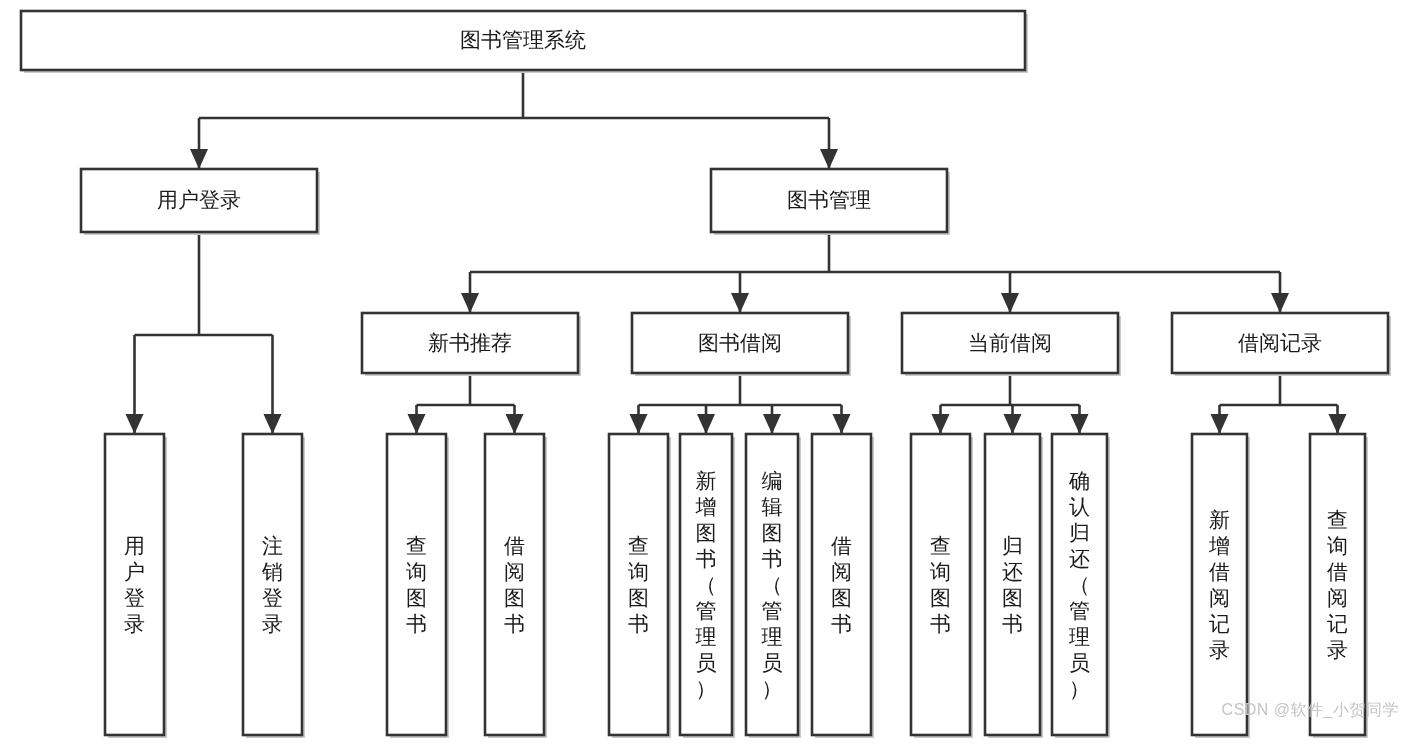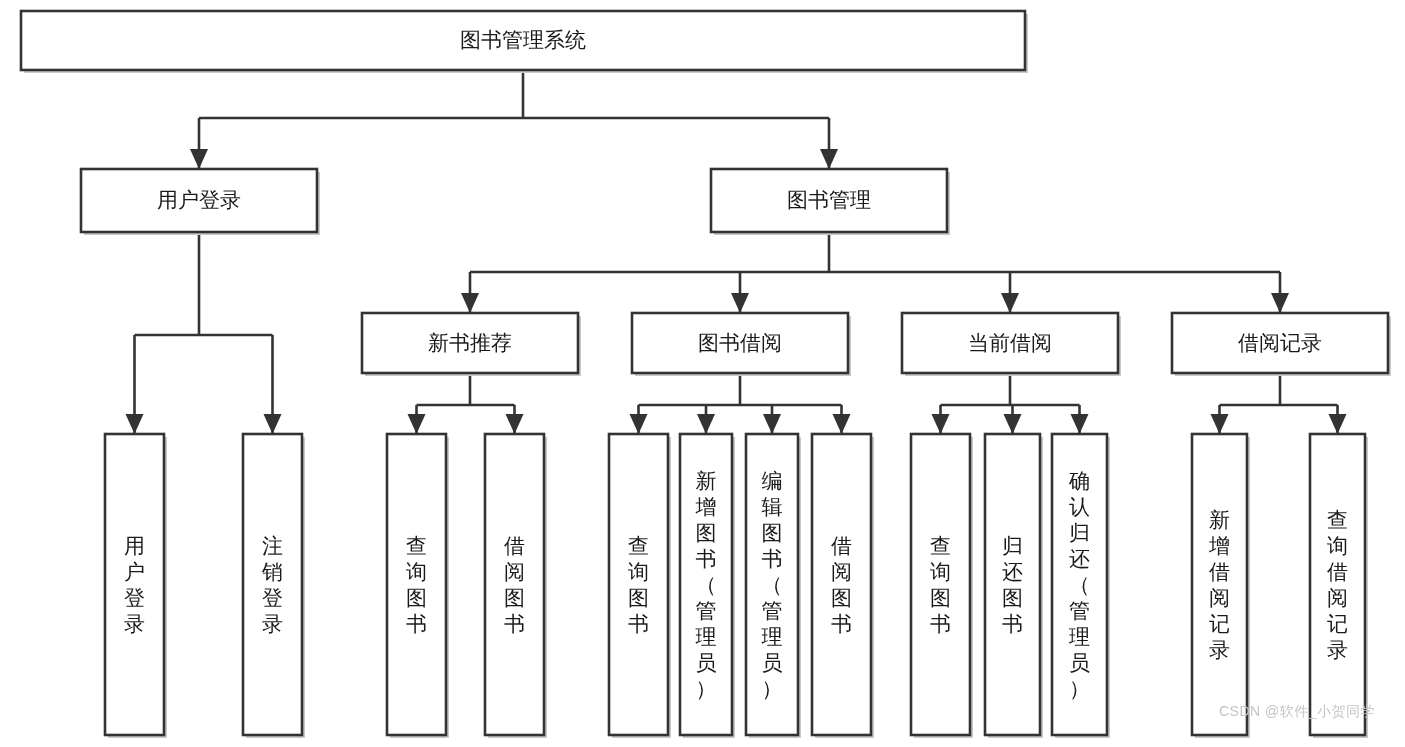--- a/index.html
+++ b/index.html
@@ -53,24 +53,24 @@
     dominant-baseline: middle;
   }
   .node-label-v {
     font-family: "Liberation Sans", "DejaVu Sans", sans-serif;
     font-size: 21px;
     fill: #1a1a1a;
     text-anchor: middle;
   }
   .watermark-text {
     position: absolute;
-    right: 30px;
+    right: 6px;
     bottom: 6px;
     font-family: "Liberation Sans", "DejaVu Sans", sans-serif;
-    font-size: 14px;
+    font-size: 16px;
     color: #c4c4c4;
     white-space: nowrap;
     letter-spacing: 0.5px;
   }
 </style>
 </head>
 <body>
 
 <div id="diagram-root">
   <svg class="diagram" viewBox="0 0 1405 747">

